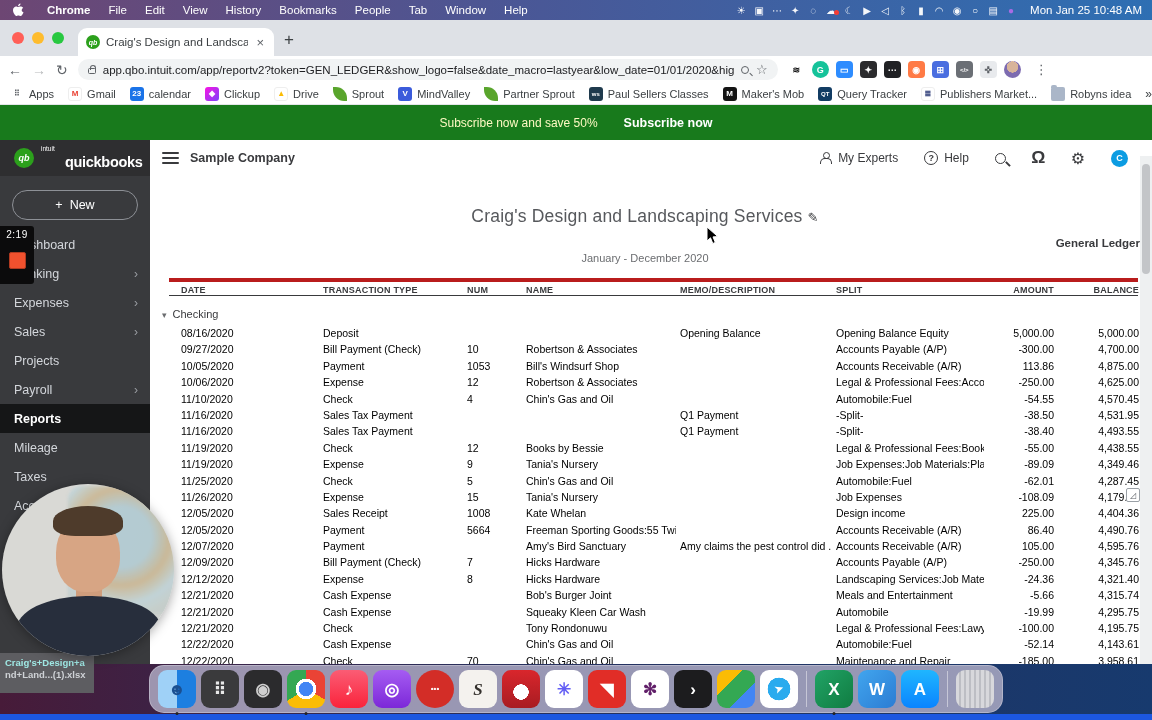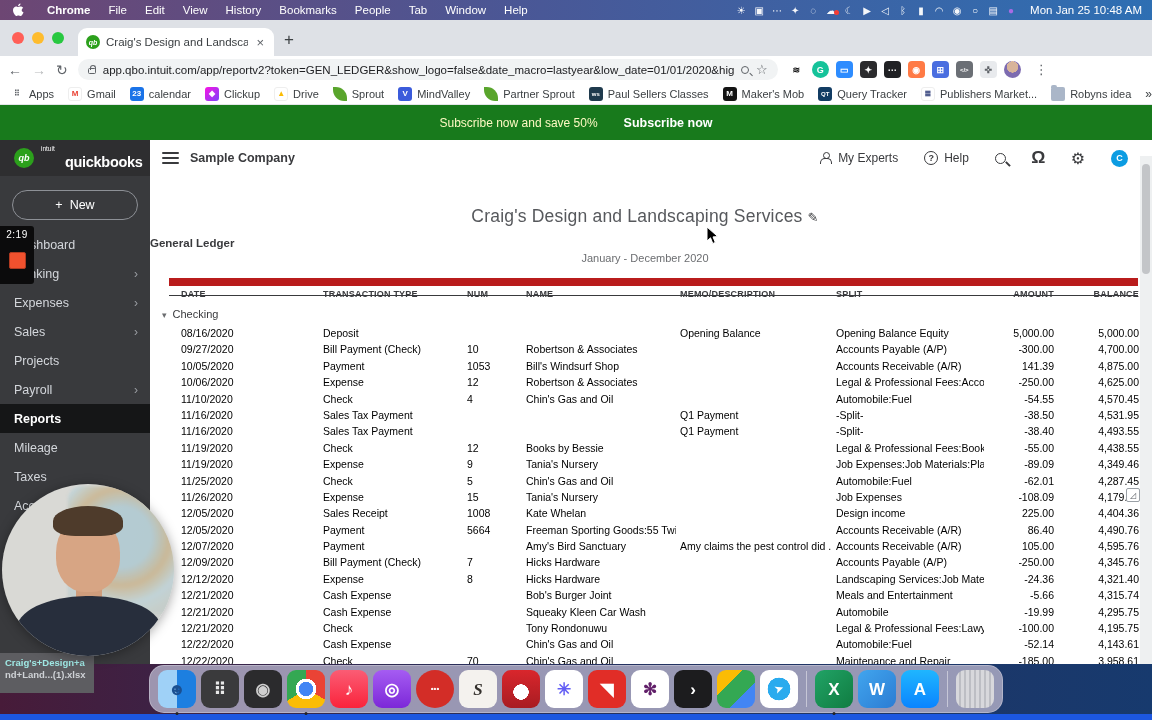--- a/index.html
+++ b/index.html
@@ -79,23 +79,23 @@
   
   .qbbody{position:absolute;left:0;top:156px;width:100%;height:488px;background:#fff;}
   .sidebar{position:absolute;left:0;top:0;width:150px;height:100%;background:#393a3d;color:#d4d7dc;}
   .newbtn{margin:14px 12px 10px 12px;height:30px;border:1.5px solid #8d9096;border-radius:16px;display:flex;align-items:center;justify-content:center;gap:7px;color:#fff;font-size:12.5px;}
   .side-item{position:relative;height:29px;display:flex;align-items:center;padding-left:14px;font-size:12.5px;}
   .side-item .chev{position:absolute;right:12px;font-size:12px;color:#9a9da3;}
   .side-item.sel{background:#151617;color:#fff;font-weight:bold;}
   .main{position:absolute;left:150px;top:0;width:990px;height:100%;background:#fff;overflow:hidden;}
   .rpt-title{position:absolute;left:0;width:100%;top:30px;text-align:center;font-size:17.5px;color:#56585c;letter-spacing:.2px;}
   .rpt-title .pencil{font-size:13px;margin-left:5px;color:#393a3d;}
-  .rpt-name{position:absolute;left:0;width:100%;top:61px;text-align:left;font-size:11.5px;font-weight:bold;color:#393a3d;}
+  .rpt-name{position:absolute;left:0;width:100%;top:61px;text-align:right;font-size:11.5px;font-weight:bold;color:#393a3d;}
   .rpt-period{position:absolute;left:0;width:100%;top:76px;text-align:center;font-size:11px;color:#6b6d70;}
-  .thead{position:absolute;left:19px;right:2px;top:102px;height:18px;border-top:8px solid #b91c1c;border-bottom:1px solid #393a3d;}
+  .thead{position:absolute;left:19px;right:2px;top:102px;height:18px;border-top:4px solid #b91c1c;border-bottom:1px solid #393a3d;}
   .th{position:absolute;top:3px;font-size:9px;font-weight:bold;color:#393a3d;letter-spacing:.2px;white-space:nowrap;}
   .group-row{position:absolute;left:12px;top:132px;font-size:11px;color:#393a3d;}
   .group-row .tri{font-size:9px;margin-right:6px;color:#6b6d70;}
   .rows{position:absolute;left:19px;right:2px;top:150px;}
   .trow{position:relative;height:16.4px;}
   .td{position:absolute;top:1px;font-size:10.5px;color:#33343
 
 6;white-space:nowrap;overflow:hidden;}
   .c-date{left:12px;width:128px;}
   .c-type{left:154px;width:140px;}
@@ -388,21 +388,21 @@
               <span class="td c-amt">-300.00</span>
               <span class="td c-bal">4,700.00</span>
             </div>
             <div class="trow">
               <span class="td c-date">10/05/2020</span>
               <span class="td c-type">Payment</span>
               <span class="td c-num">1053</span>
               <span class="td c-name">Bill's Windsurf Shop</span>
               <span class="td c-memo"></span>
               <span class="td c-split">Accounts Receivable (A/R)</span>
-              <span class="td c-amt">141.39</span>
+              <span class="td c-amt">113.86</span>
               <span class="td c-bal">4,875.00</span>
             </div>
             <div class="trow">
               <span class="td c-date">10/06/2020</span>
               <span class="td c-type">Expense</span>
               <span class="td c-num">12</span>
               <span class="td c-name">Robertson &amp; Associates</span>
               <span class="td c-memo"></span>
               <span class="td c-split">Legal &amp; Professional Fees:Accou...</span>
               <span class="td c-amt">-250.00</span>

